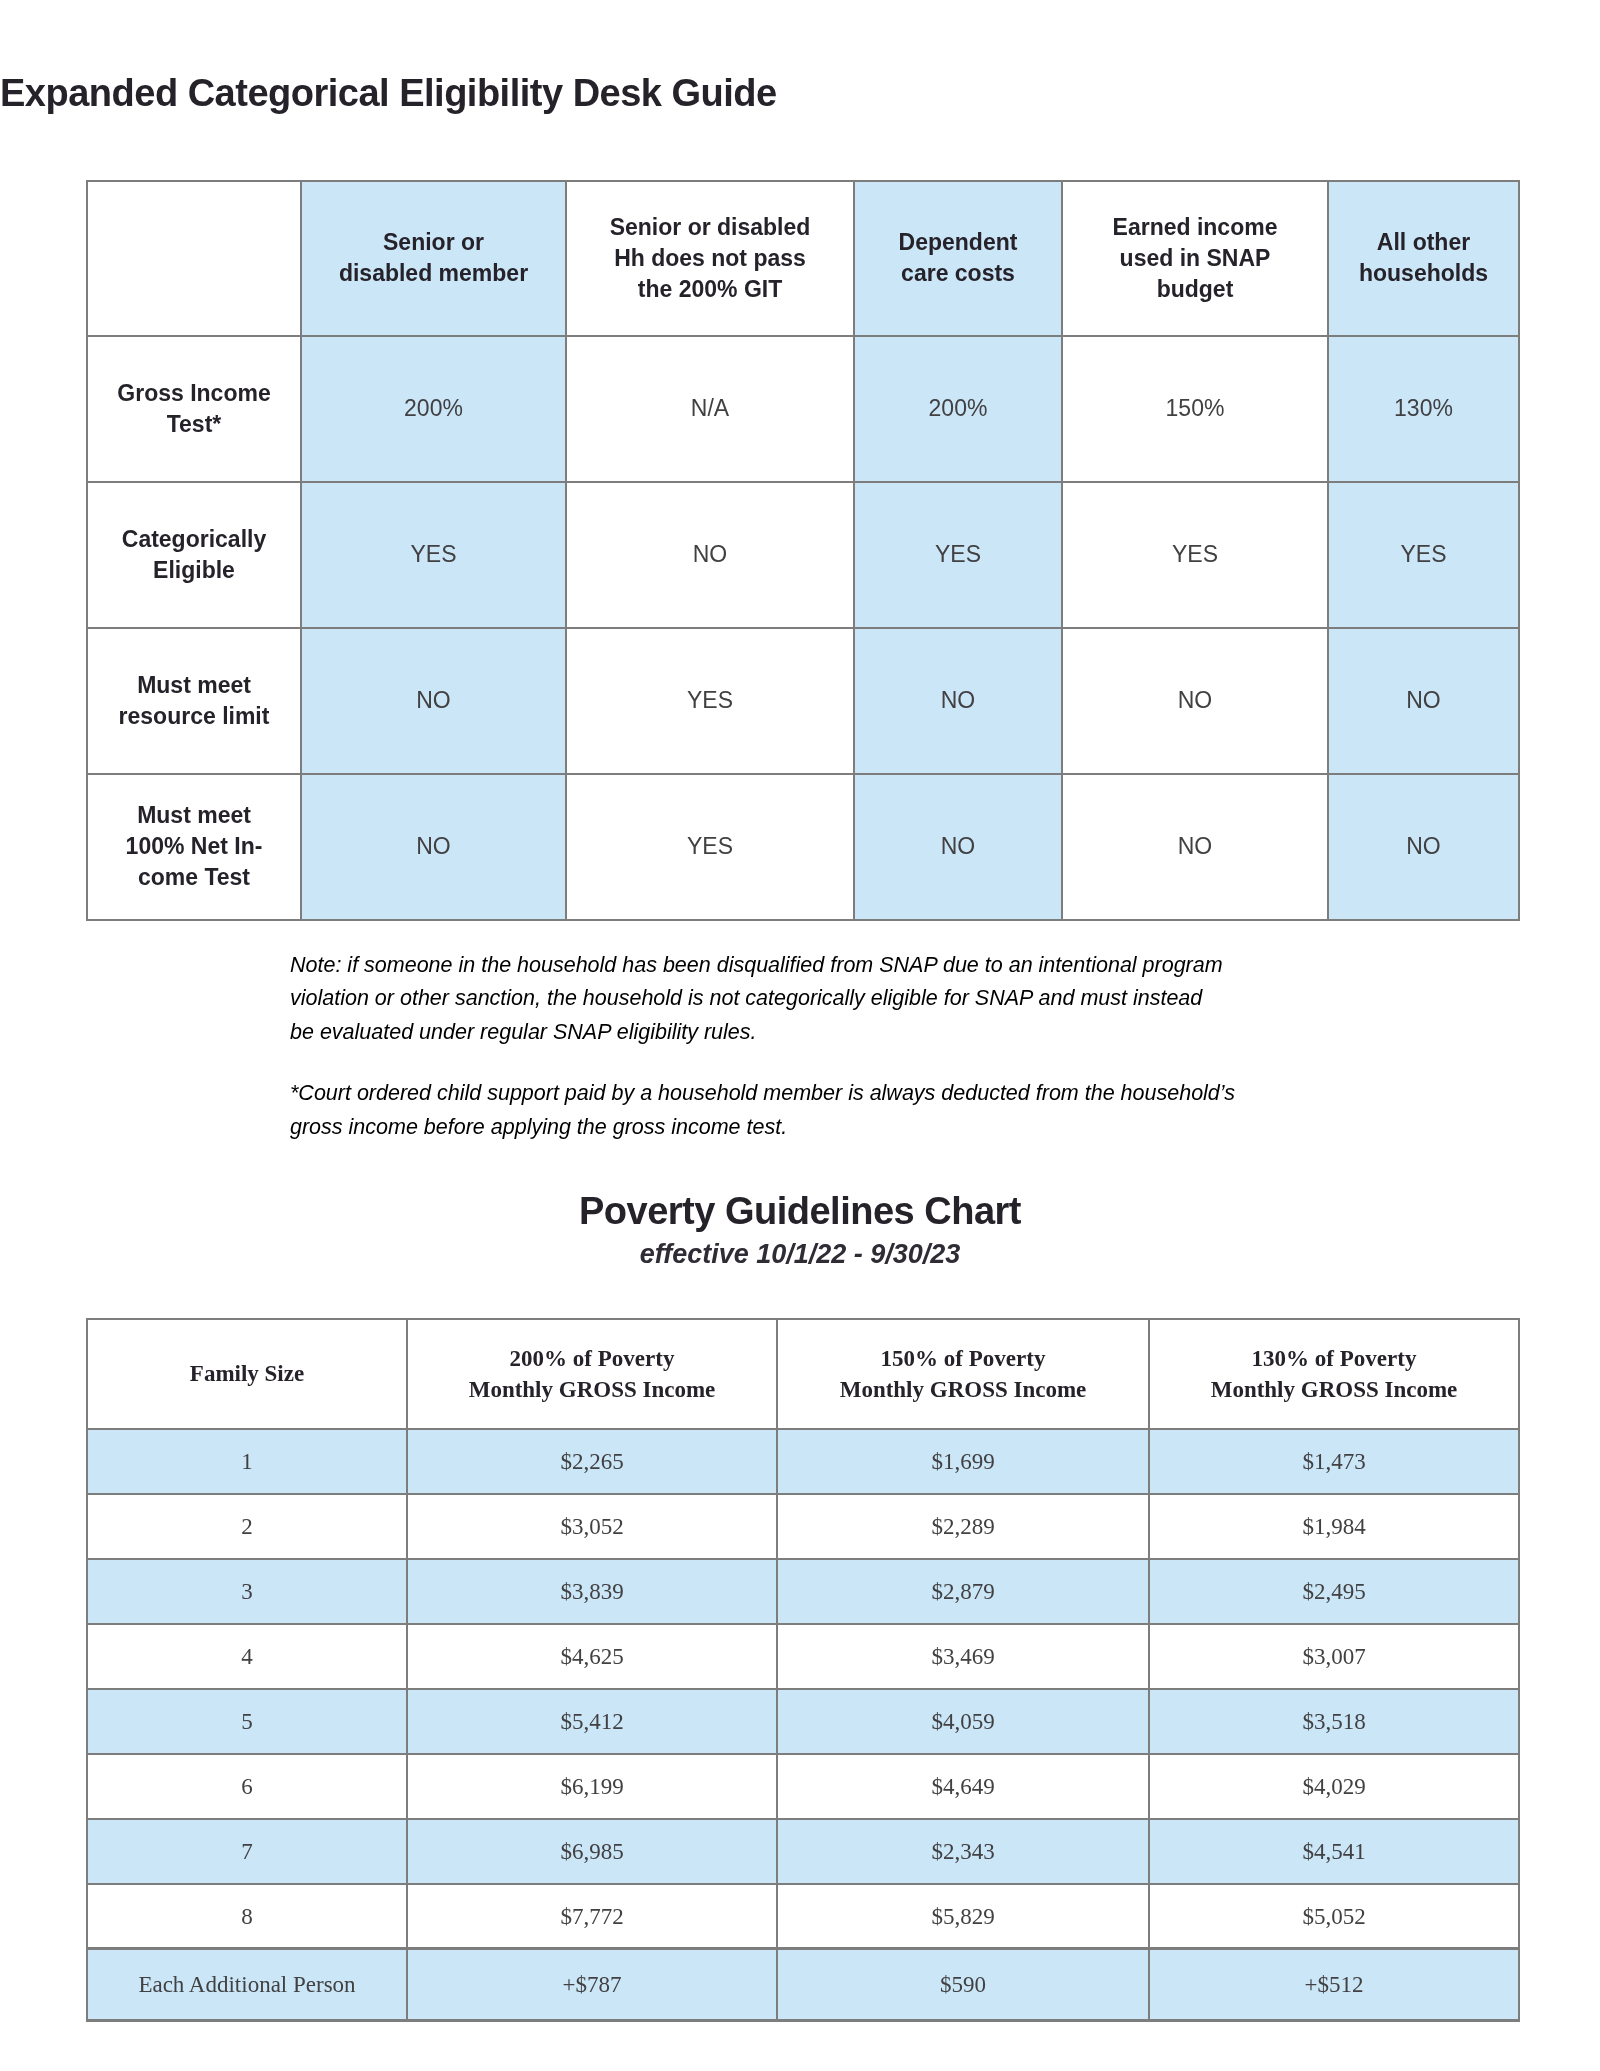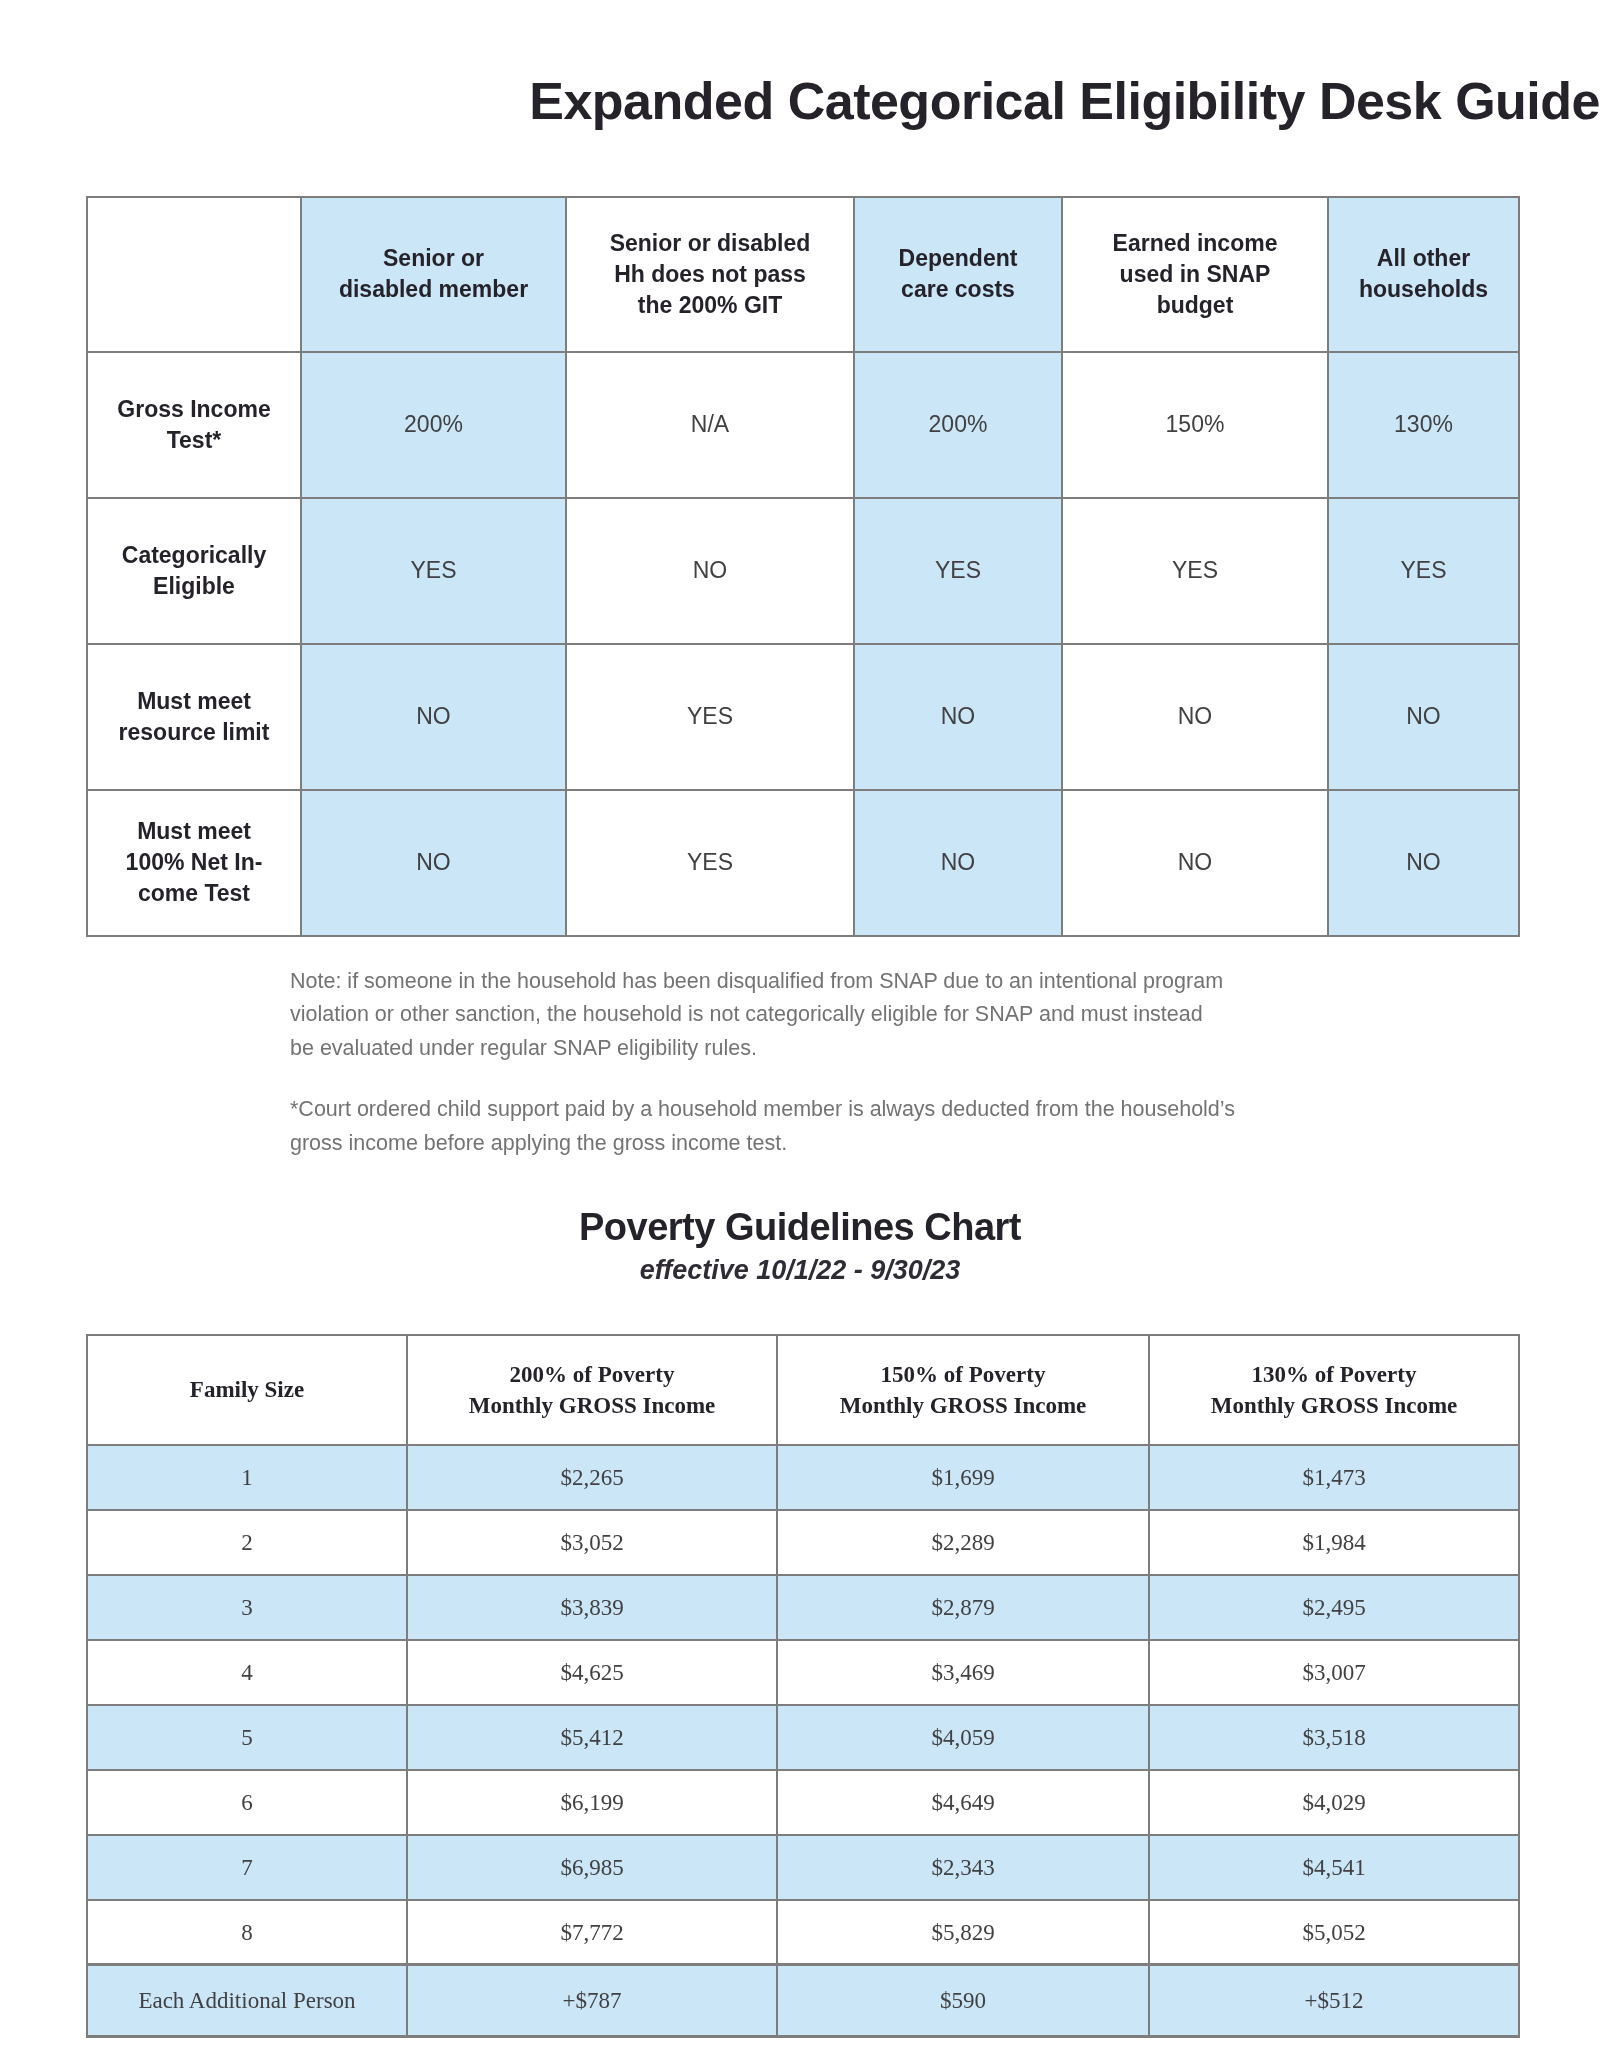--- a/index.html
+++ b/index.html
@@ -7,22 +7,22 @@
   body {
     width: 1600px;
     height: 2071px;
     background: #ffffff;
     font-family: "Liberation Sans", sans-serif;
     color: #231f20;
     position: relative;
   }
   .doc-title {
     margin: 72px 0 0 0;
-    text-align: right;
-    font-size: 52px;
+    text-align: left;
+    font-size: 38px;
     font-weight: 700;
     letter-spacing: -0.5px;
     color: #26222a;
     line-height: 1.15;
   }
   table {
     border-collapse: collapse;
     table-layout: fixed;
     width: 1432px;
     margin-left: 86px;
@@ -45,22 +45,23 @@
   .t1 tr.head td { height: 155px; }
   .t1 tr.head td, .t1 td.lbl {
     font-weight: 700;
     color: #26222a;
   }
   .t1 td:nth-child(even) { background: #cbe6f7; }
   
   .notes {
     margin: 28px 0 0 290px;
     width: 1060px;
+    font-style: italic;
     font-size: 21.5px;
-    color: #737373;
+    color: #000000;
   }
   .notes p {
     margin: 0;
     line-height: 1.56;
     white-space: pre-line;
   }
   .notes p + p { margin-top: 28px; }
   
   .chart-title {
     margin: 46px 0 0 0;

